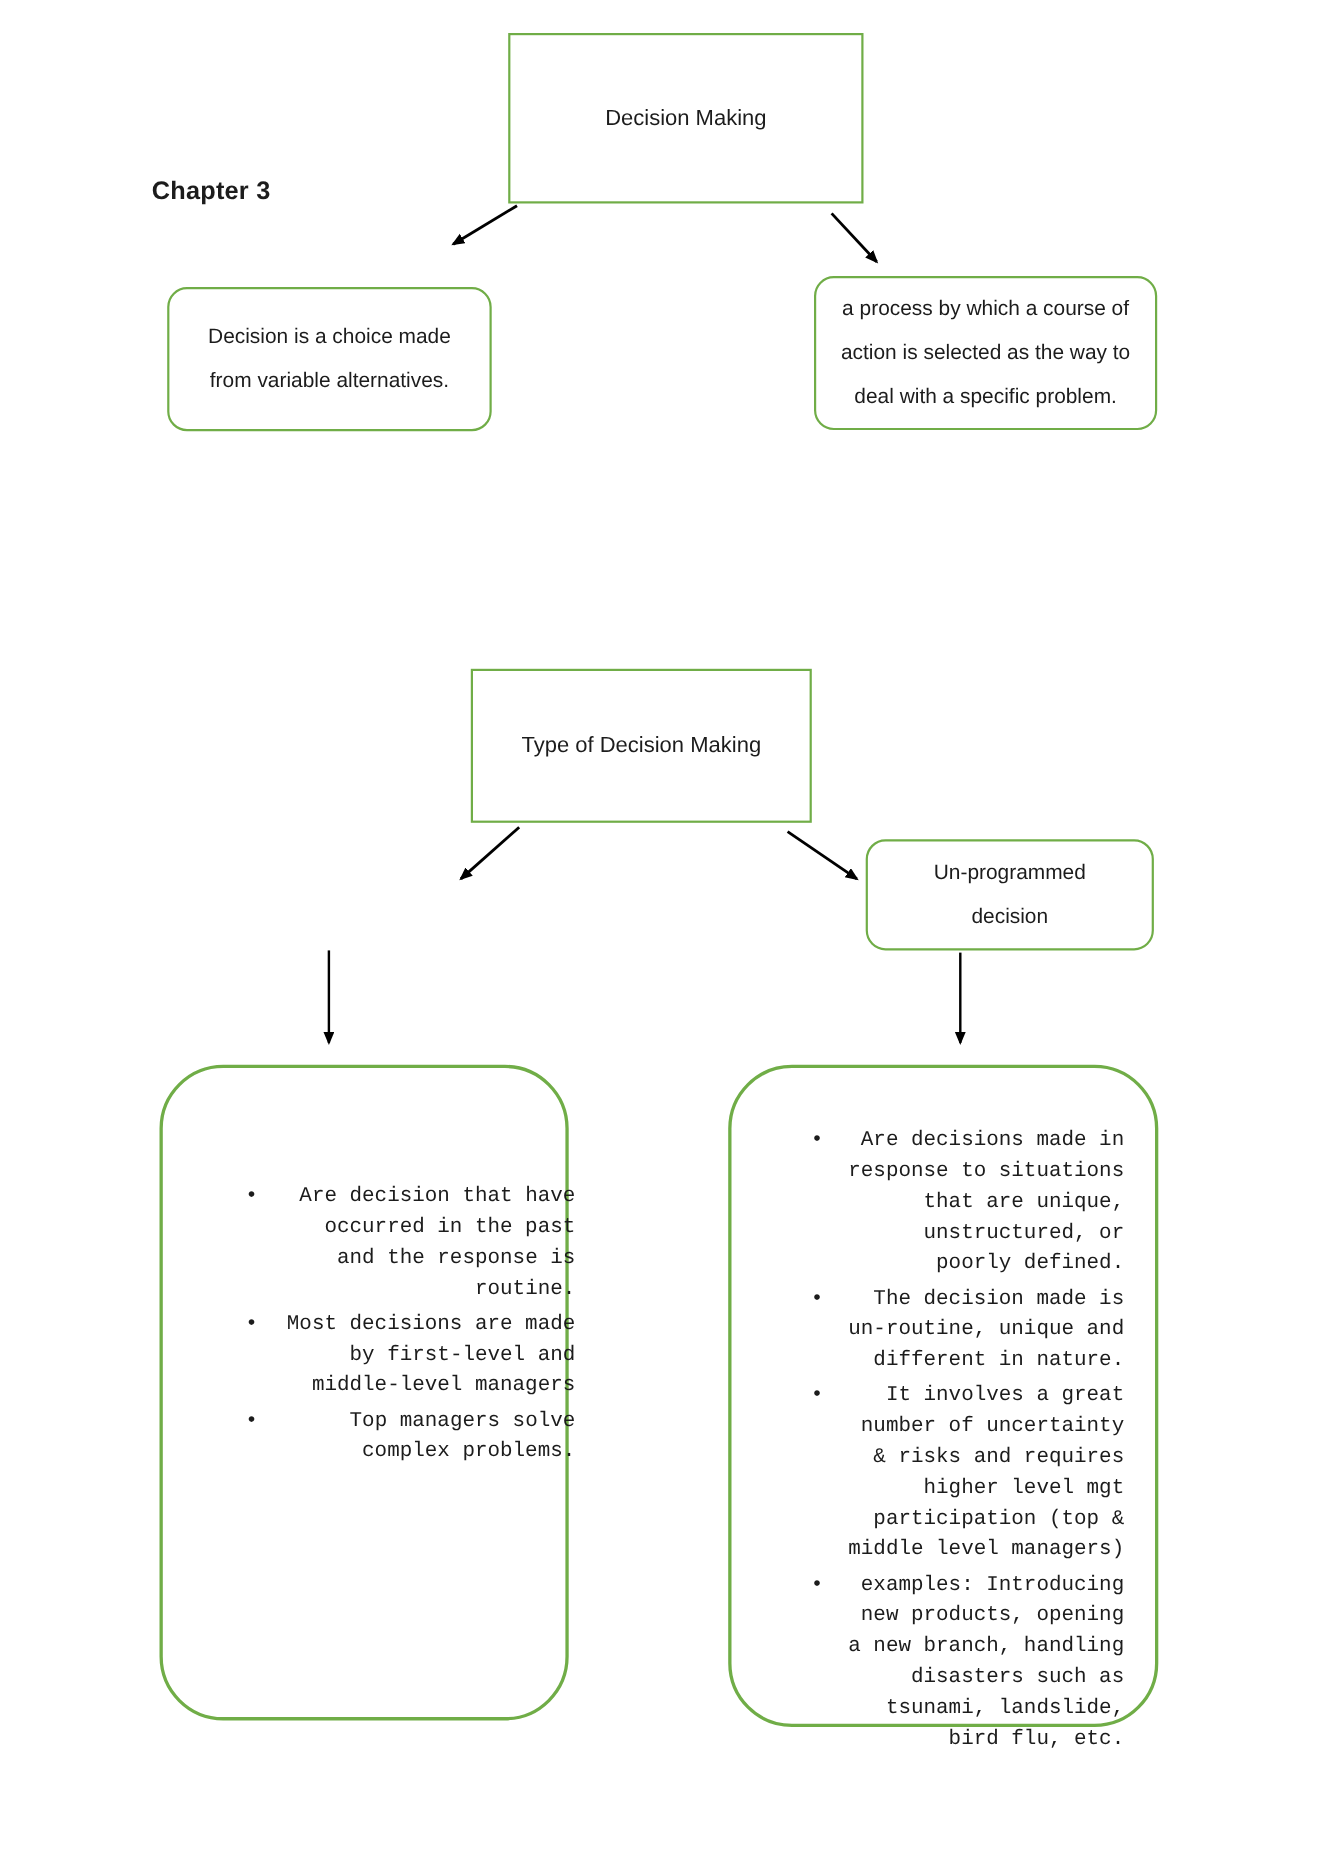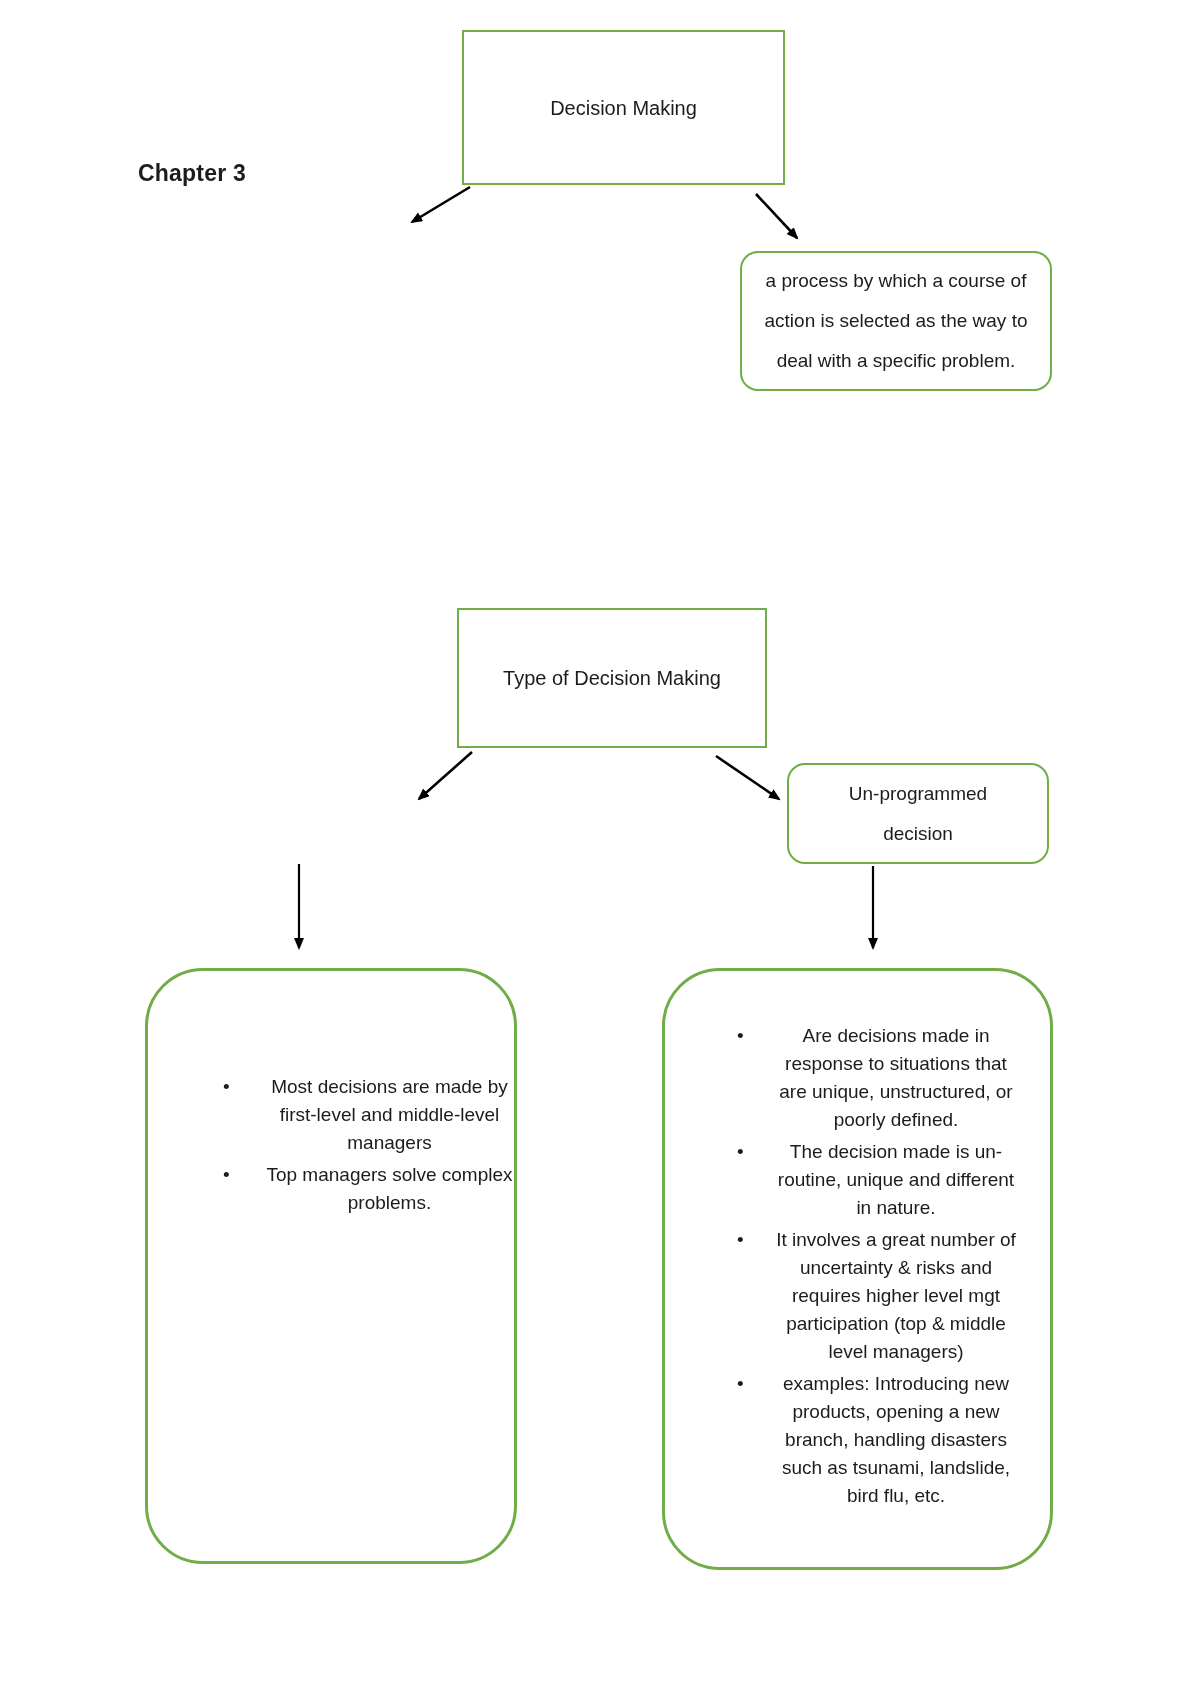--- a/index.html
+++ b/index.html
@@ -33,42 +33,43 @@
     white-space: pre-line;
   }
   .node.sharp { border-radius: 0; }
   .node.round { border-radius: 18px; }
   .node .label { font-size: 19px; line-height: 40px; padding: 0 14px; }
   .node .label.title { font-size: 20px; font-weight: 400; line-height: 26px; }
 
   .root-box        { left: 462px; top: 30px;  width: 323px; height: 155px; }
   .def-left        { left: 152px; top: 261px; width: 295px; height: 131px; }
   .def-right       { left: 740px; top: 251px; width: 312px; height: 140px; }
-  .type-box        { left: 457px; top: 608px; width: 310px; height: 140px; }
+  .type-box        { left: 428px; top: 608px; width: 310px; height: 140px; }
   .programmed-box  { left: 147px; top: 767px; width: 227px; height: 96px;  border-radius: 16px; }
   .unprogrammed-box{ left: 787px; top: 763px; width: 262px; height: 101px; border-radius: 16px; }
 
   .details {
     position: absolute;
     box-sizing: border-box;
     border: 3px solid var(--green, #70AD47);
     border-radius: 58px;
     background: #fff;
   }
   .details-left  { left: 145px; top: 968px; width: 372px; height: 596px; }
   .details-right { left: 662px; top: 968px; width: 391px; height: 602px; }
 
   ul.bullets {
     position: absolute;
     margin: 0;
     padding: 0;
     list-style: none;
     font-size: 19px;
     line-height: 28px;
-    text-align: center;
+    text-align: right;
+    font-family: Liberation Mono, monospace;
   }
   .details-left ul.bullets  { left: 75px; top: 102px; width: 300px; }
   .details-right ul.bullets { left: 72px; top: 51px;  width: 285px; }
   ul.bullets li {
     position: relative;
     padding-left: 33px;
     margin: 0 0 4px 0;
   }
   ul.bullets li::before {
     content: "\2022";
@@ -87,37 +88,42 @@
 <body>
 
 <div class="page">
 
   <div class="chapter">Chapter 3</div>
 
   <div class="node sharp root-box">
     <div class="label title">Decision Making</div>
   </div>
 
+  <div class="node round def-left">
+    <div class="label">Decision is a choice made
+from variable alternatives.</div>
+  </div>
   <div class="node round def-right">
     <div class="label">a process by which a course of
 action is selected as the way to
 deal with a specific problem.</div>
   </div>
 
   <div class="node sharp type-box">
     <div class="label title">Type of Decision Making</div>
   </div>
 
   <div class="node round unprogrammed-box">
     <div class="label">Un-programmed
 decision</div>
   </div>
 
   <div class="details details-left">
     <ul class="bullets">
+        <li>Are decision that have occurred in the past and the response is routine.</li>
         <li>Most decisions are made by first-level and middle-level managers</li>
         <li>Top managers solve complex problems.</li>
       </ul>
   </div>
   <div class="details details-right">
     <ul class="bullets">
         <li>Are decisions made in response to situations that are unique, unstructured, or poorly defined.</li>
         <li>The decision made is un-routine, unique and different in nature.</li>
         <li>It involves a great number of uncertainty &amp; risks and requires higher level mgt participation (top &amp; middle level managers)</li>
         <li>examples: Introducing new products, opening a new branch, handling disasters such as tsunami, landslide, bird flu, etc.</li>

